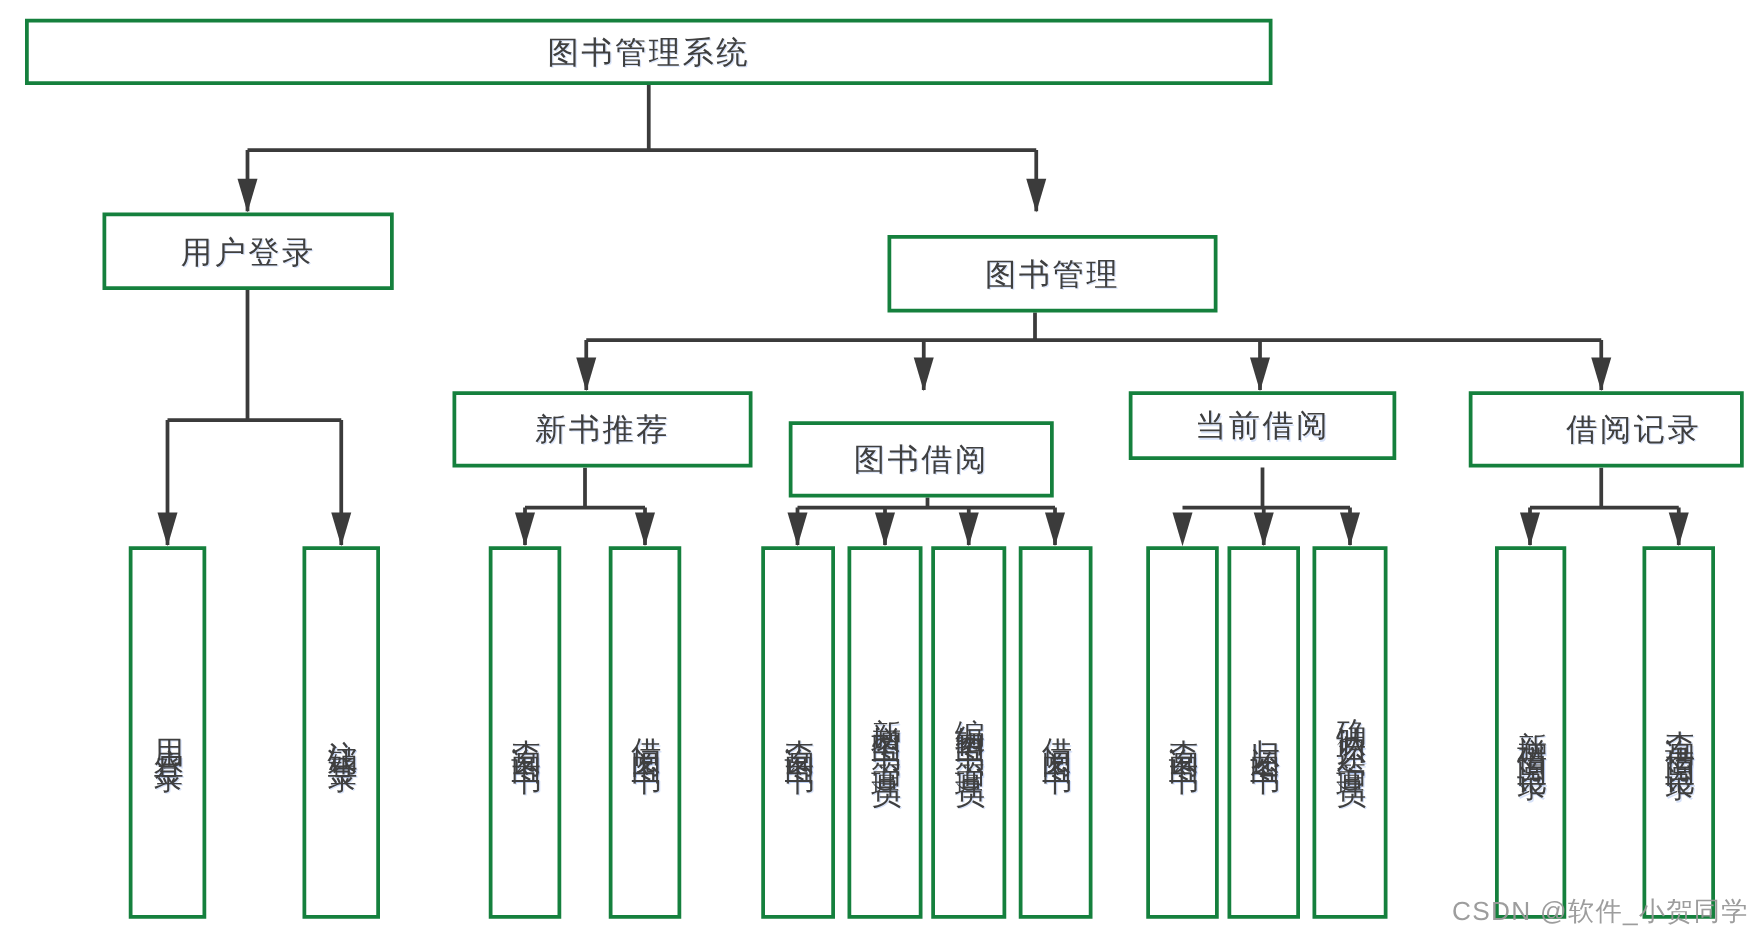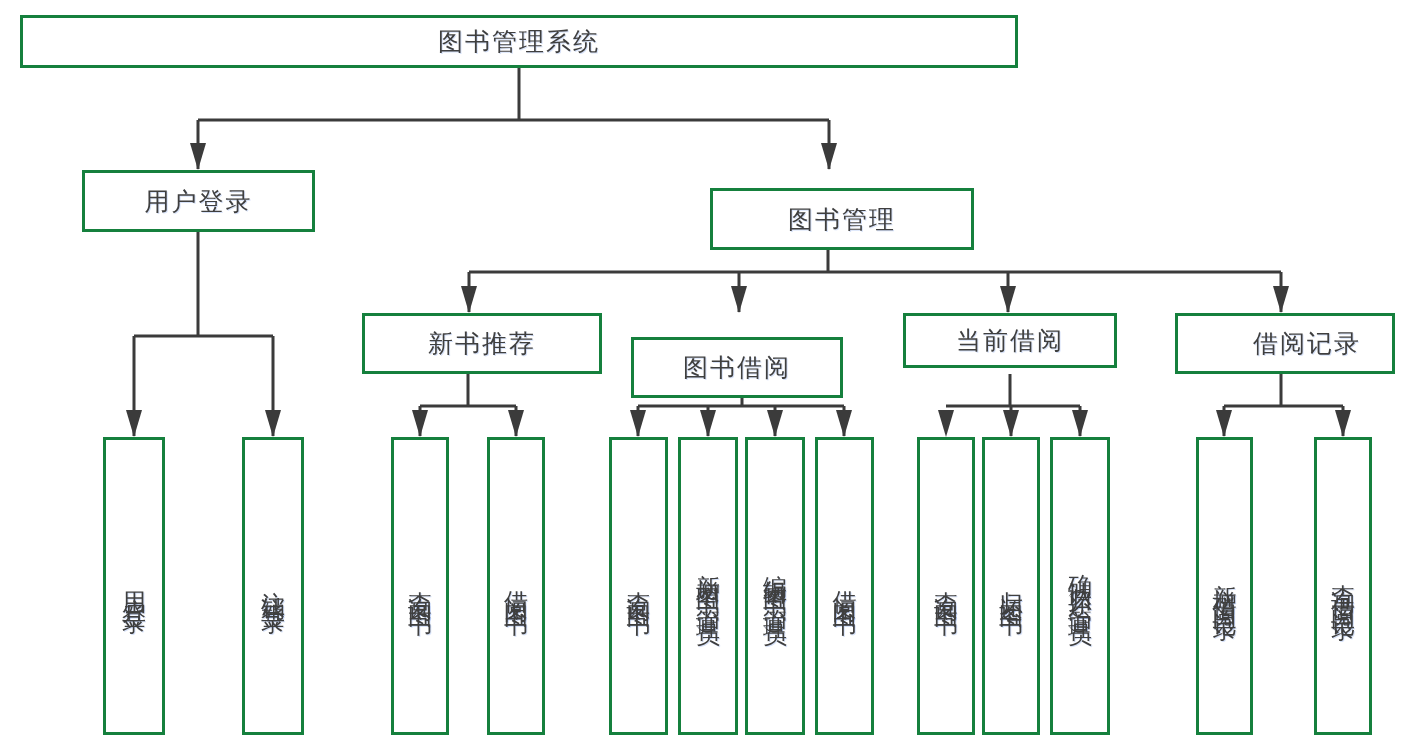--- a/index.html
+++ b/index.html
@@ -134,14 +134,15 @@
   <div class="node v lf l-editbook">编辑图书（管理员）</div>
   <div class="node v lf l-borrow2">借阅图书</div>
 
   <div class="node v lf l-query3">查询图书</div>
   <div class="node v lf l-return">归还图书</div>
   <div class="node v lf l-confirm">确认归还（管理员）</div>
 
   <div class="node v lf l-addrec">新增借阅记录</div>
   <div class="node v lf l-queryrec">查询借阅记录</div>
 
+  <div class="watermark">CSDN @软件_小贺同学</div>
 
 </div>
 
 </body></html>

